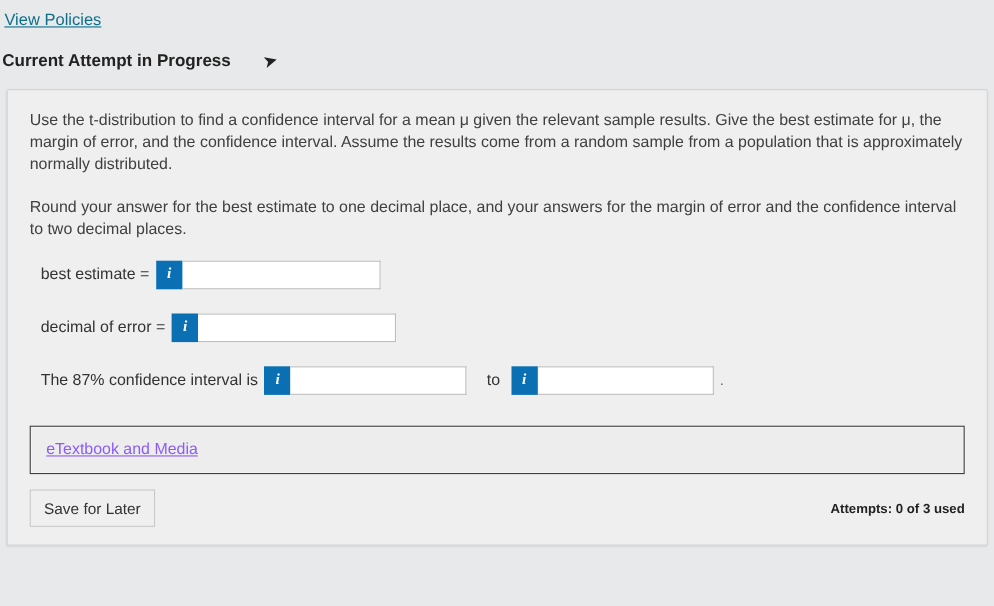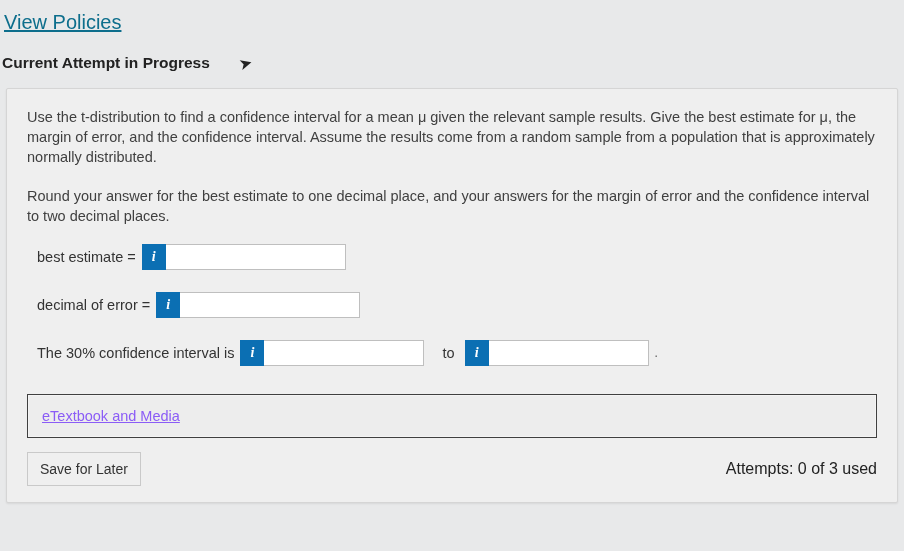--- a/index.html
+++ b/index.html
@@ -9,21 +9,21 @@
     color: #333;
     font-size: 14.5px;
     line-height: 1.4;
     width: 904px;
     height: 551px;
     overflow: hidden;
     position: relative;
   }
   .view-policies {
     color: #0d6e8c;
-    font-size: 20px;
+    font-size: 15px;
     padding: 8px 4px 10px;
     display: inline-block;
   }
   .attempt-header {
     font-weight: 700;
     color: #222;
     font-size: 15.5px;
     padding: 6px 0 14px 2px;
   }
   .cursor {
@@ -99,23 +99,23 @@
     color: #333;
     font-size: 14px;
     cursor: pointer;
   }
   .right-group {
     display: flex;
     align-items: center;
     gap: 12px;
   }
   .attempts {
-    font-weight: 400;
+    font-weight: 700;
     color: #222;
-    font-size: 16px;
+    font-size: 12px;
   }
   .submit {
     background: #0b6fb3;
     color: #fff;
     border: none;
     padding: 9px 14px;
     font-size: 14px;
     cursor: pointer;
   }
   .dot { color:#555; font-size:12px; margin-left:6px; }
@@ -145,21 +145,21 @@
     <input class="ans-input" value="" style="">
   </div>
 
   <div class="row">
     <span class="row-label">decimal of error =</span>
     <span class="info-icon">i</span>
     <input class="ans-input" value="" style="">
   </div>
 
   <div class="row">
-    <span class="row-label">The 30% confidence interval is</span>
+    <span class="row-label">The 87% confidence interval is</span>
     <span class="info-icon">i</span>
     <input class="ans-input wide" value="" style="">
     <span class="to-label">to</span>
     <span class="info-icon">i</span>
     <input class="ans-input wide" value="" style="">
     <span class="dot">.</span>
   </div>
 
   <a href="#" class="etextbook">eTextbook and Media</a>
 

